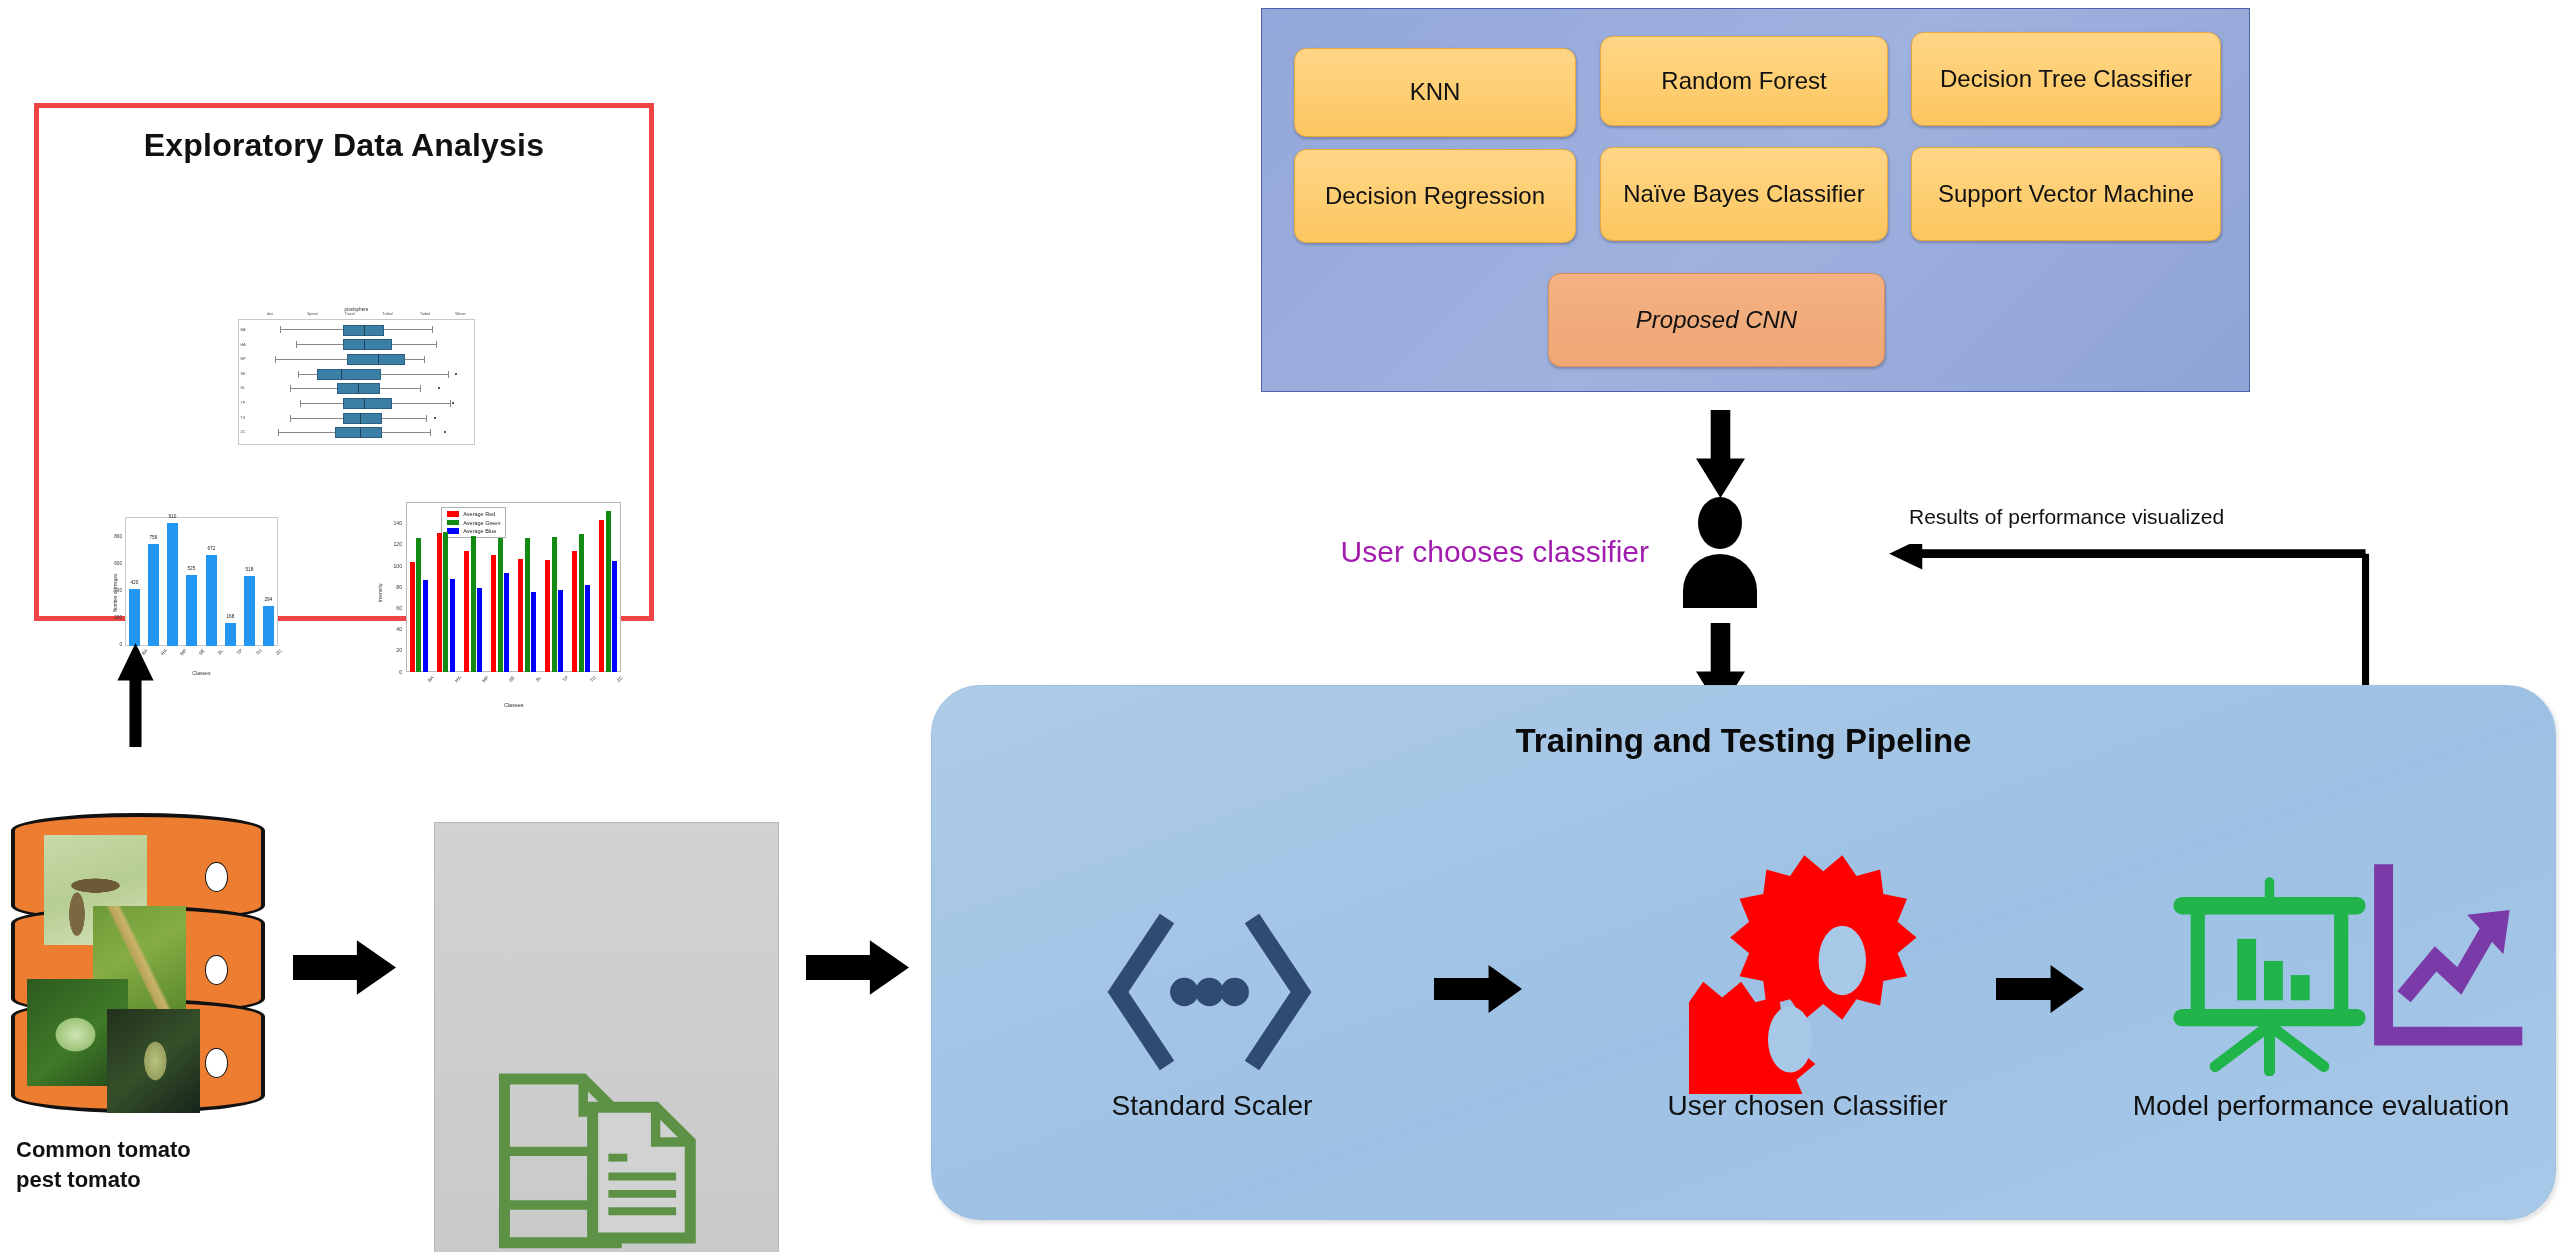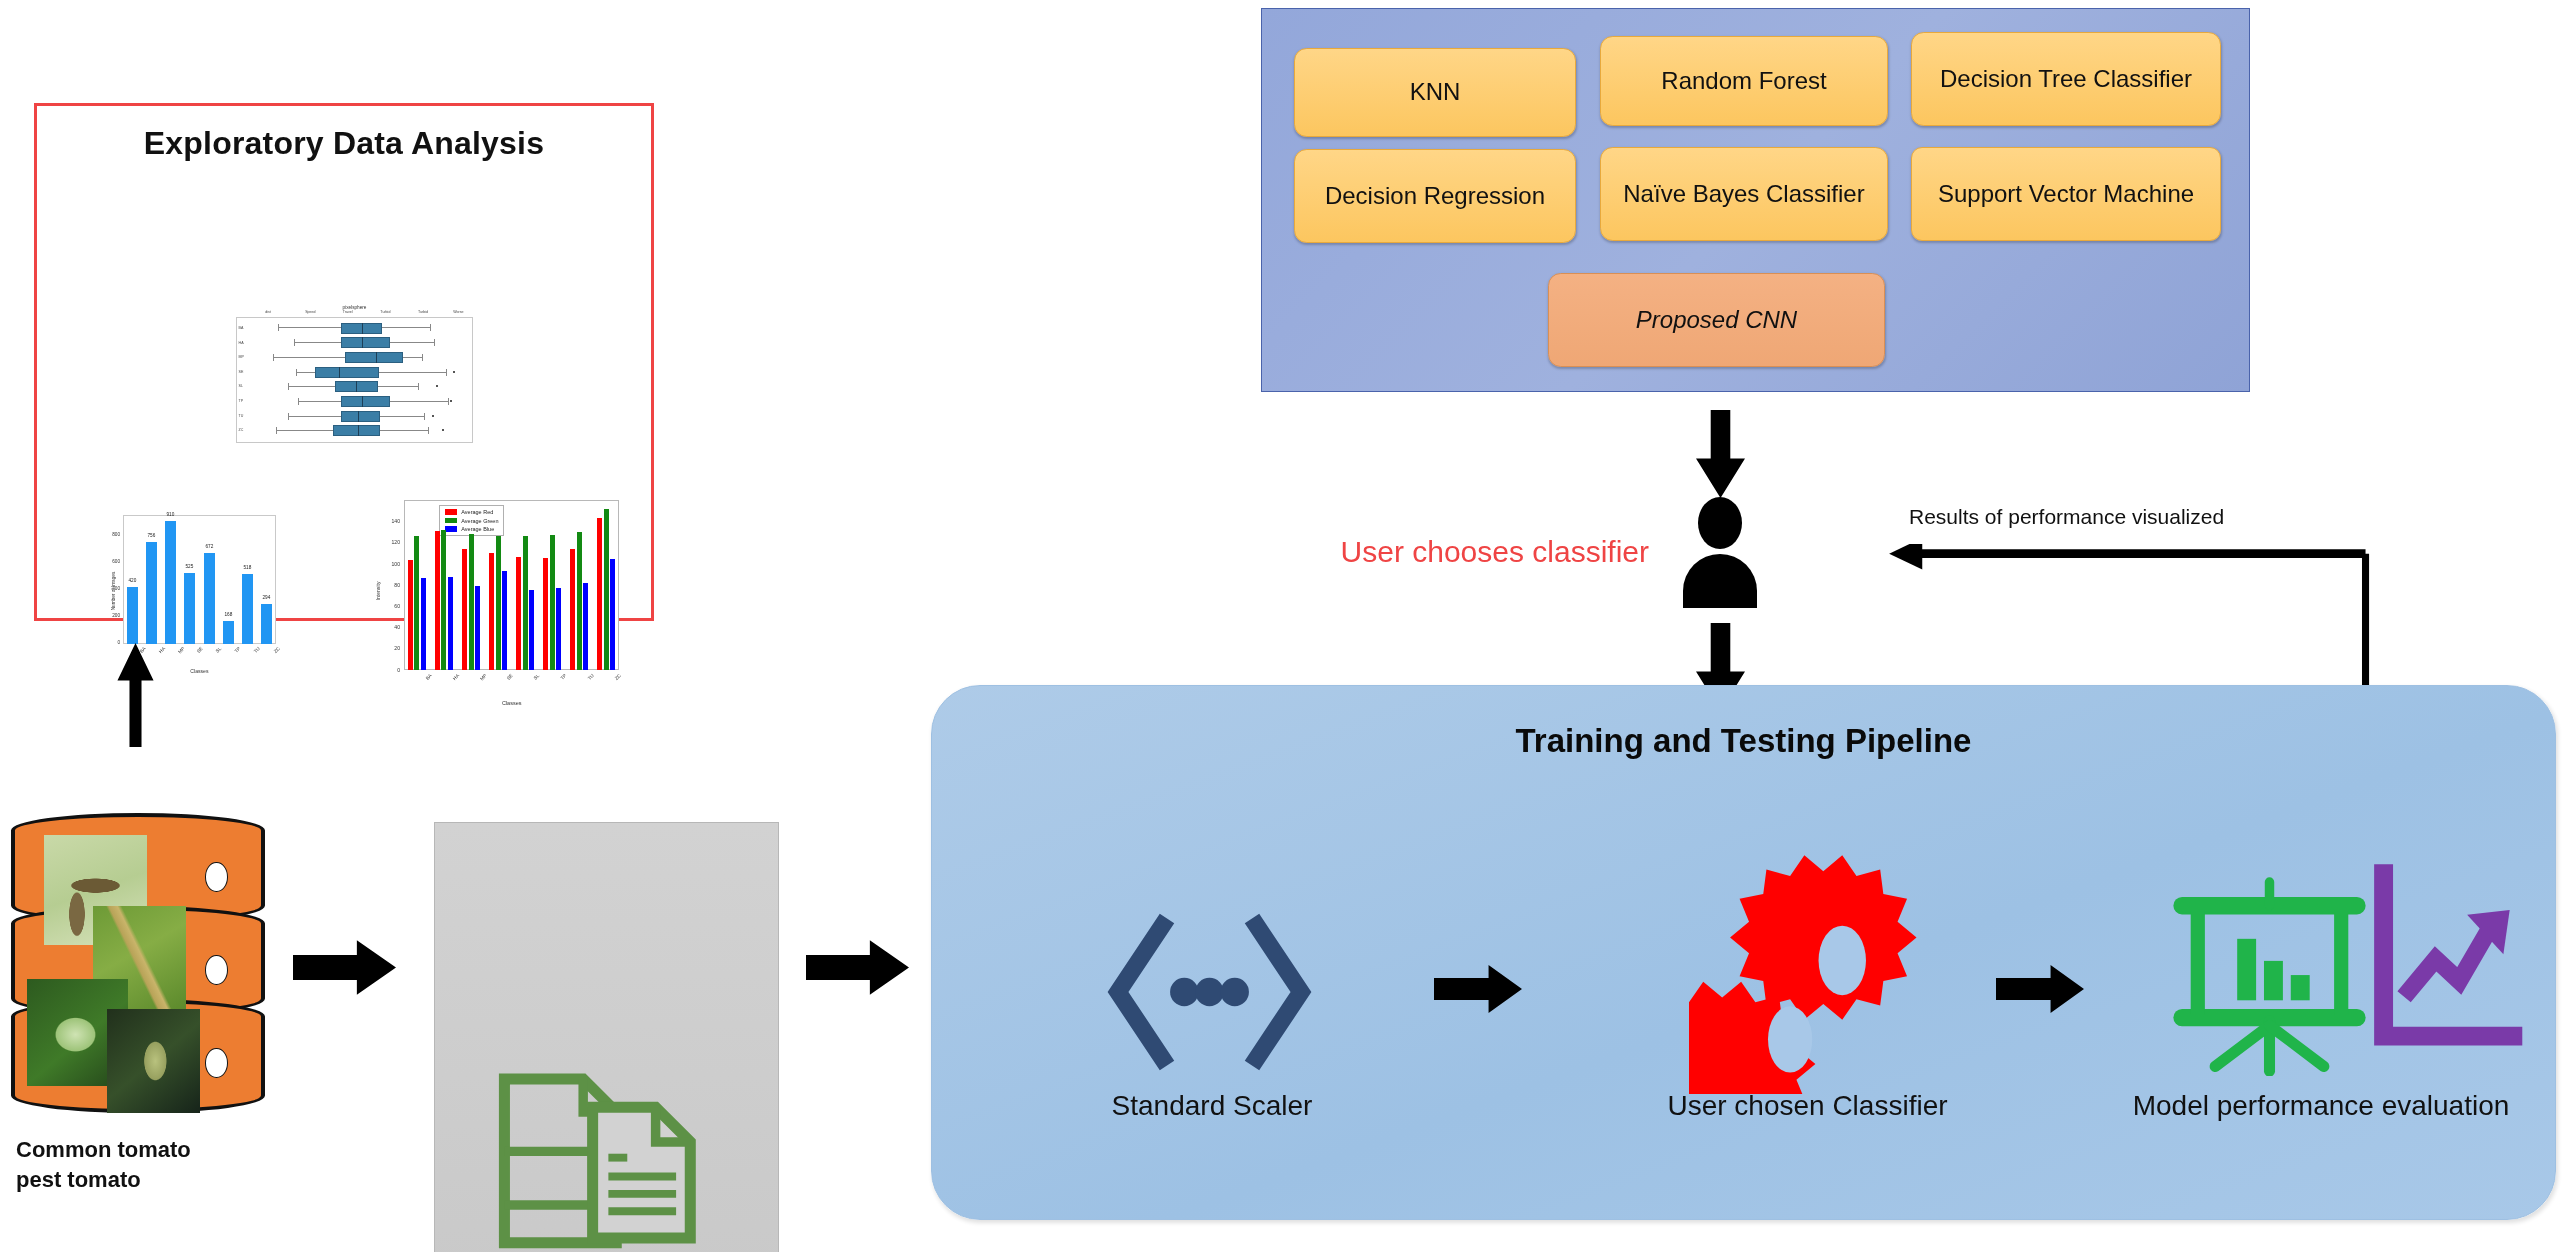--- a/index.html
+++ b/index.html
@@ -11,21 +11,21 @@
     position: relative;
     font-family: "Liberation Sans", sans-serif;
     overflow: hidden;
   }
   .abs { position: absolute; }
 
   
   #eda-panel {
     left: 34px; top: 103px; width: 620px; height: 518px;
     background: #ffffff;
-    border: 3px solid #ef4444;
+    border: 5px solid #ef4444;
     box-sizing: border-box;
   }
   #eda-title {
     position: absolute; left: 0; top: 19px; width: 100%;
     text-align: center;
     font-size: 32px; font-weight: bold; color: #111;
     letter-spacing: 0.2px;
   }
 
   
@@ -190,21 +190,21 @@
     position:absolute; left:21px; top:0; width:44px; height:52px;
     background:#000; border-radius:50%;
   }
   #user-body {
     position:absolute; left:6.3px; top:57px; width:74px; height:54px;
     background:#000; border-radius: 38px 38px 0 0;
   }
   #user-chooses-label {
     left: 1176px; top: 535px; width: 473px;
     text-align: right;
-    font-size: 30px; color:#ef4444;
+    font-size: 30px; color:#a21caf;
   }
   #results-label {
     left: 1909px; top: 505px;
     font-size: 21px; color:#111; white-space:nowrap;
   }
 
   #pipeline-panel {
     left: 931px; top: 685px; width: 1625px; height: 535px;
     background: linear-gradient(160deg,#aecbe8 0%, #9dc1e4 55%, #a8c8e8 100%);
     border-radius: 49px;

